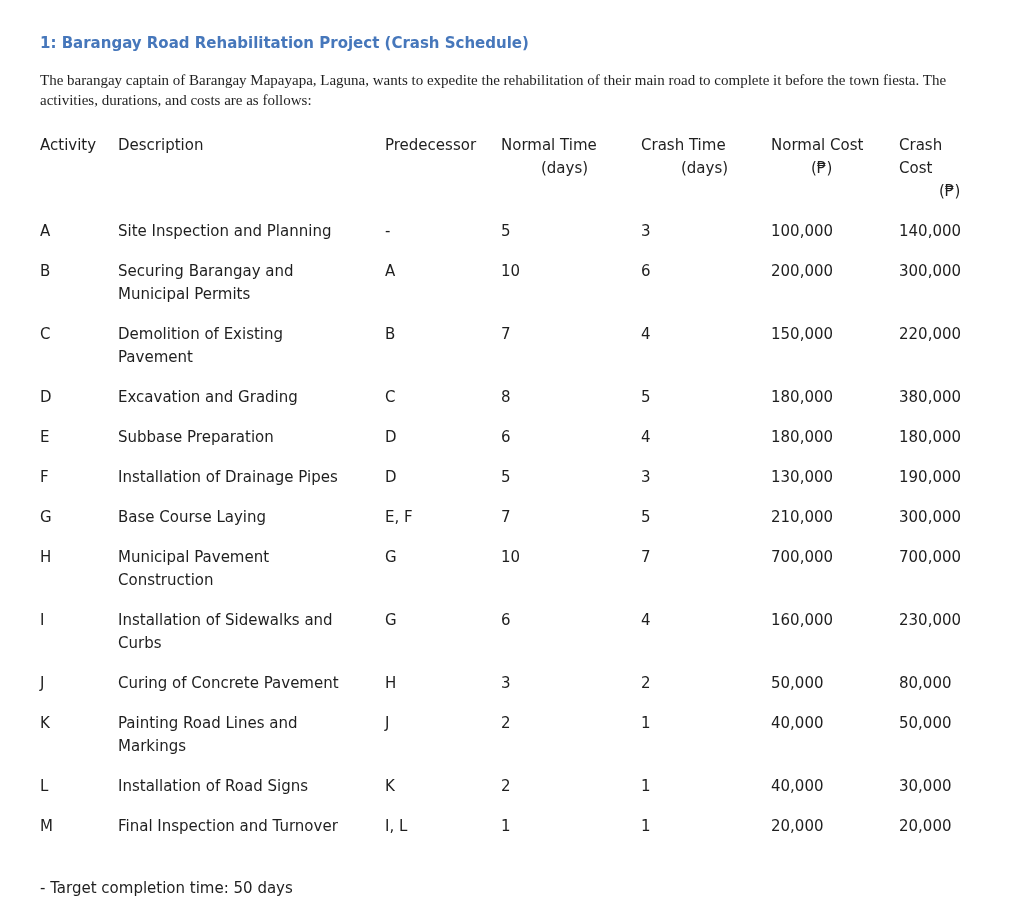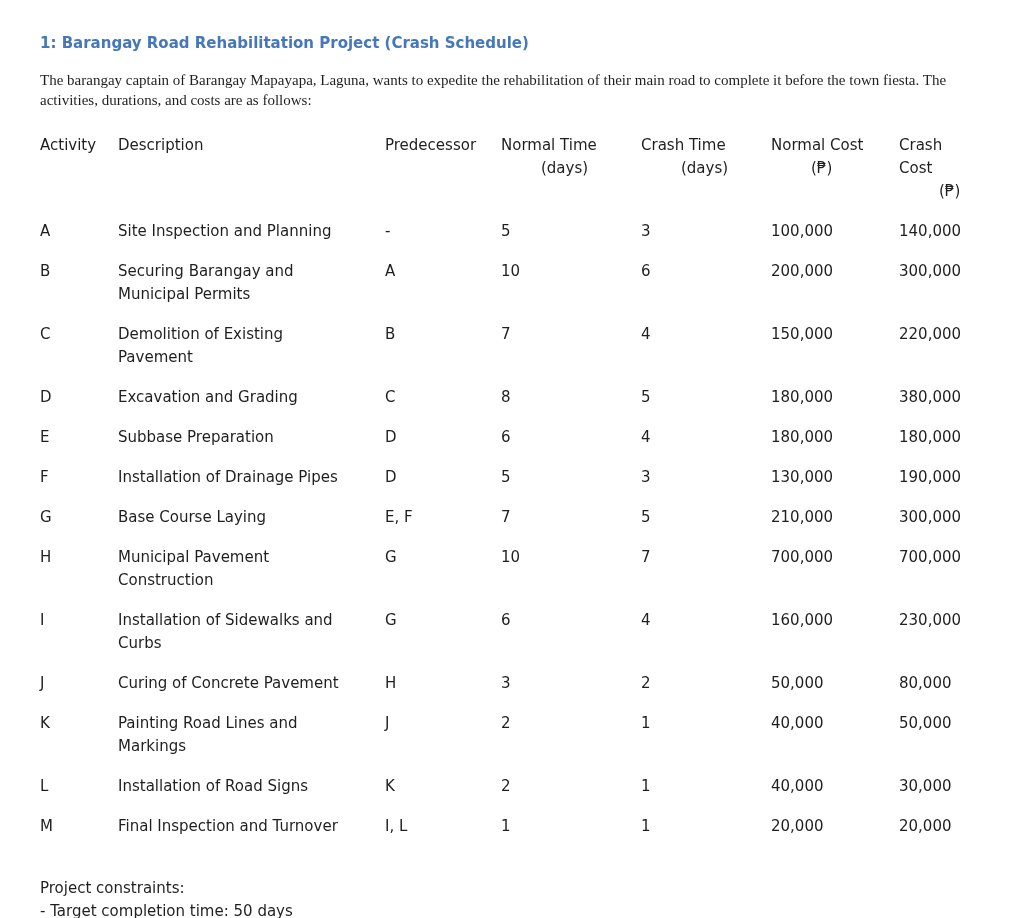--- a/index.html
+++ b/index.html
@@ -207,18 +207,17 @@
           <td class="predecessor-cell">I, L</td>
           <td class="normal-time-cell">1</td>
           <td class="crash-time-cell">1</td>
           <td class="normal-cost-cell">20,000</td>
           <td class="crash-cost-cell">20,000</td>
         </tr>
       </tbody>
   </table>
 
   <div class="constraints">
-    <div>Project constraints:</div>
     <div>- Target completion time: 50 days</div>
 
   </div>
 
 </div>
 
 </body></html>

